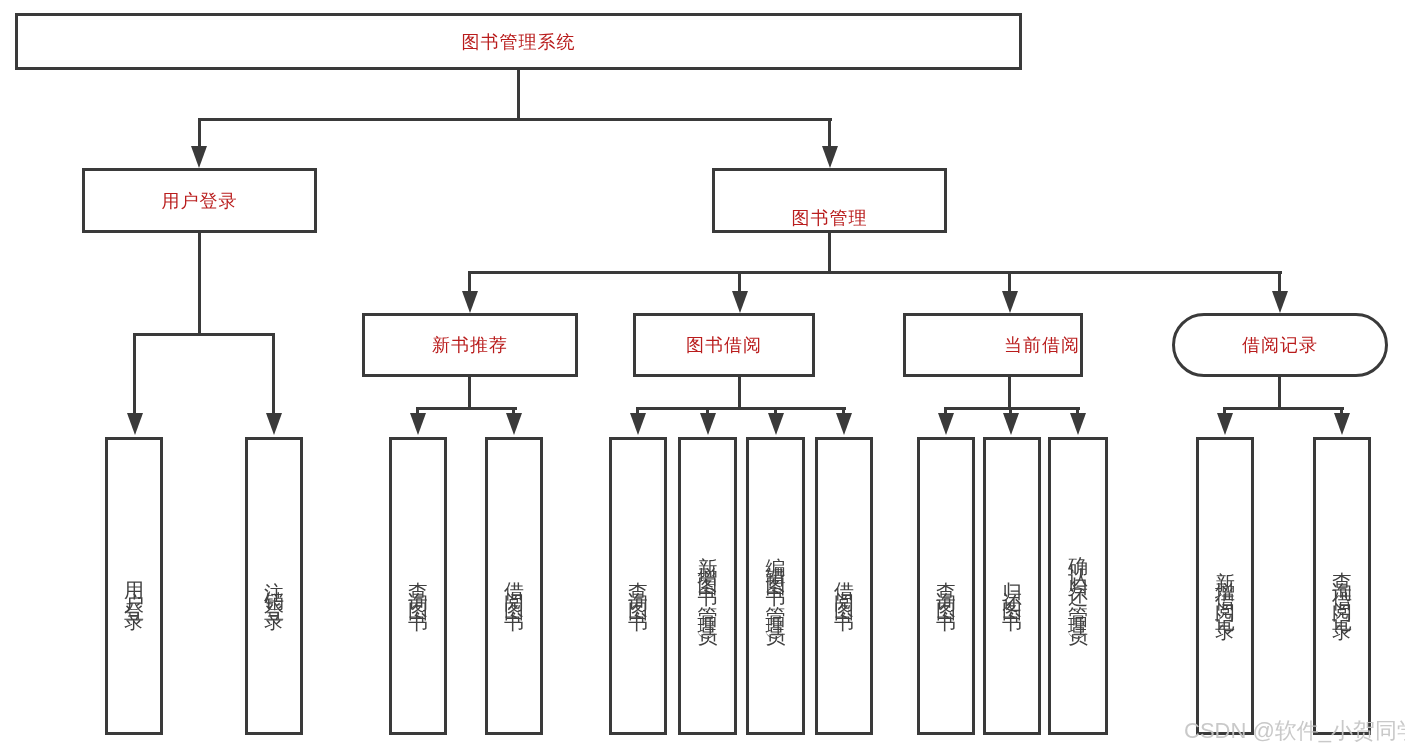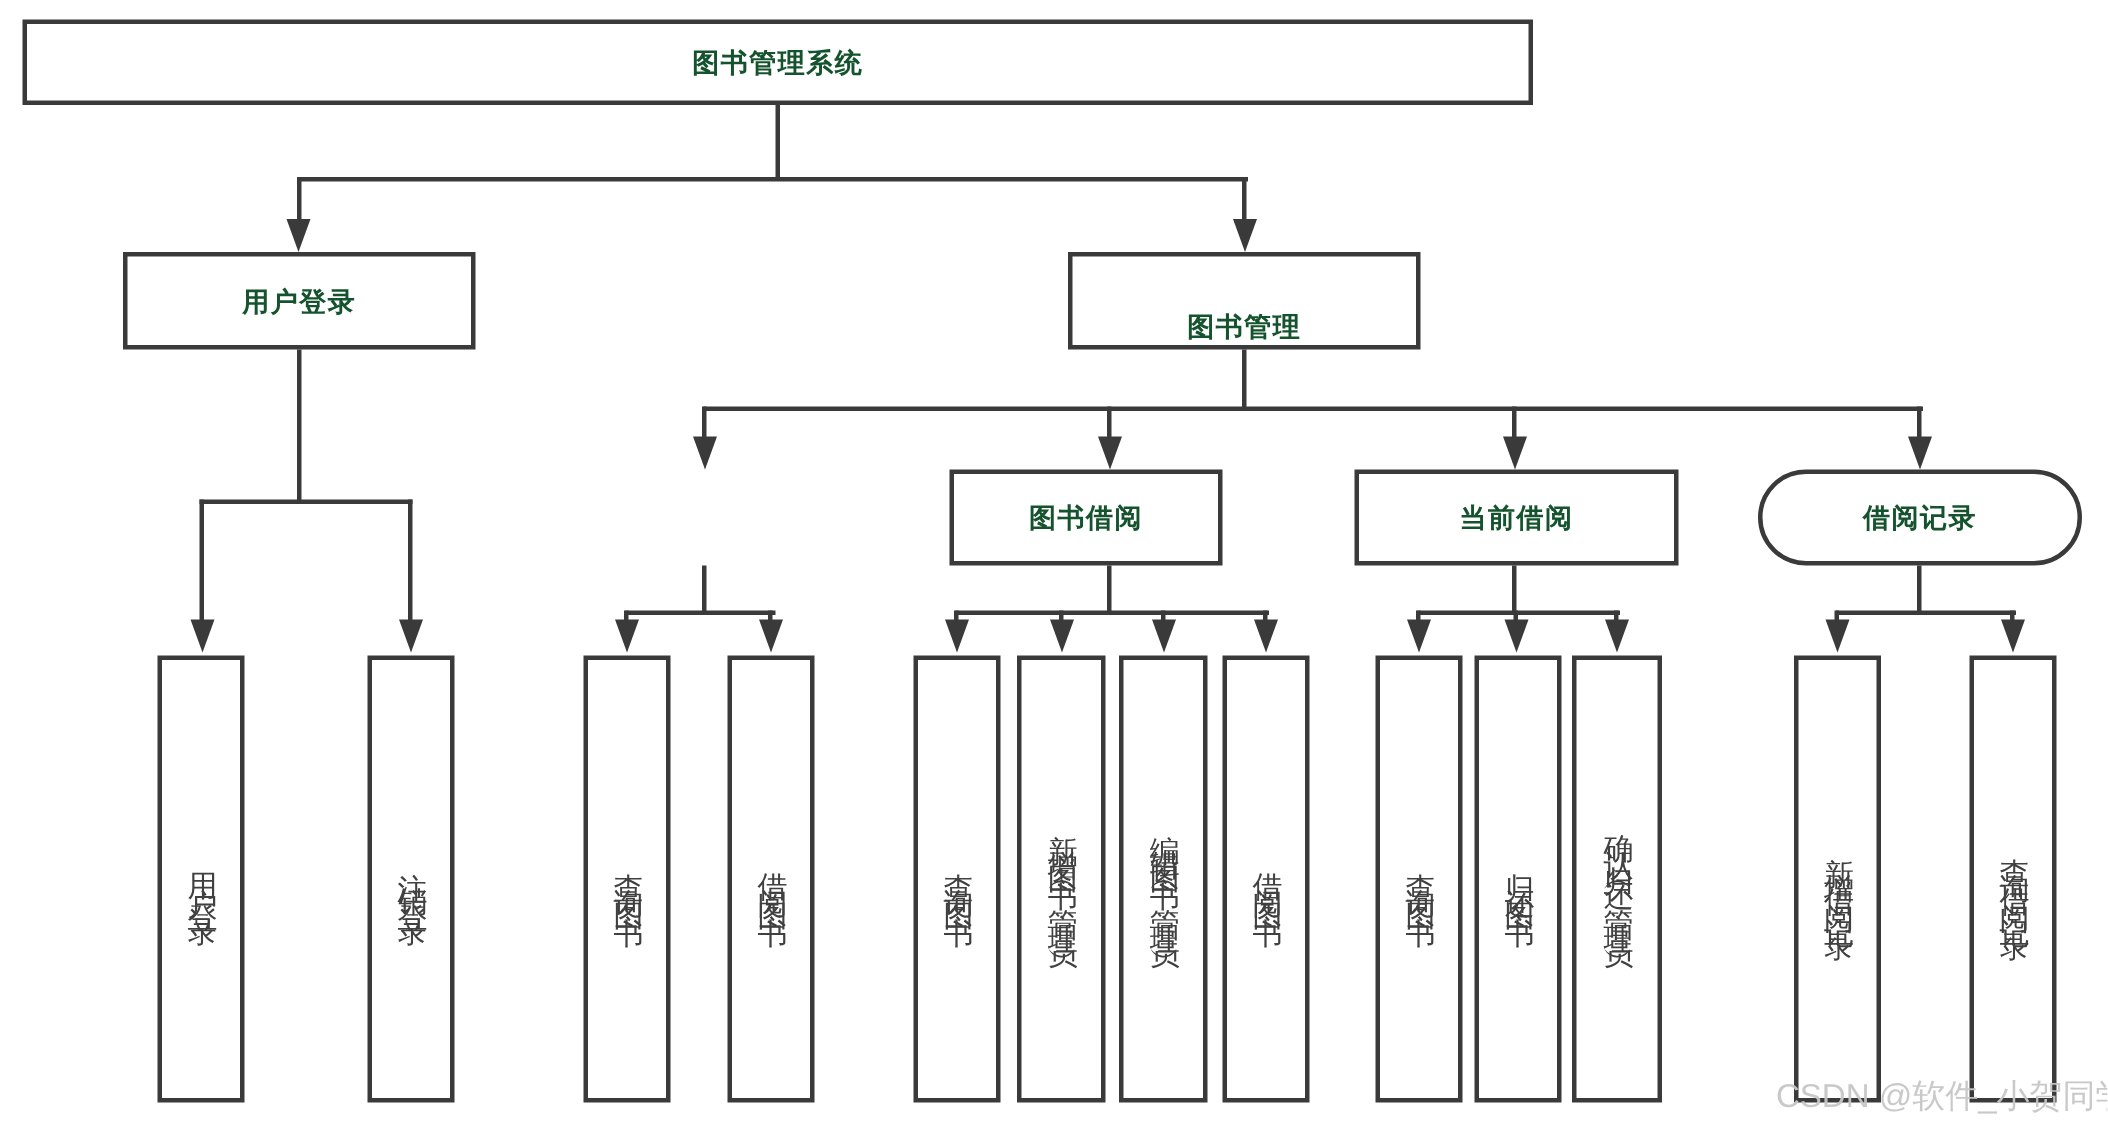--- a/index.html
+++ b/index.html
@@ -4,21 +4,21 @@
 <style>
   html,body{margin:0;padding:0;background:#ffffff;}
   .stage{
     position:relative;width:1405px;height:747px;background:#ffffff;overflow:hidden;
     font-family:"Liberation Sans",sans-serif;color:#404040;
   }
   .box{
     position:absolute;box-sizing:border-box;border:3px solid #3a3a3a;background:#ffffff;
     display:flex;align-items:center;justify-content:center;
   }
-  .h-label{font-size:18px;letter-spacing:1px;color:#14532d;white-space:nowrap;font-weight:bold;}
+  .h-label{font-size:18px;letter-spacing:1px;color:#b91c1c;white-space:nowrap;}
   .leaf .v-label{
     writing-mode:vertical-rl;text-orientation:mixed;
     font-size:20px;letter-spacing:10px;line-height:1.05;color:#404040;
   }
   .vline{position:absolute;width:3px;background:#3a3a3a;}
   .hline{position:absolute;height:3px;background:#3a3a3a;}
   .arrow{
     position:absolute;width:0;height:0;
     border-left:8px solid transparent;border-right:8px solid transparent;
     border-top:22px solid #3a3a3a;
@@ -38,26 +38,29 @@
   </div>
 
   <div class="box" style="left:82px;top:168px;width:235px;height:65px;">
     <span class="h-label">用户登录</span>
   </div>
 
   <div class="box" style="left:712px;top:168px;width:235px;height:65px;align-items:flex-end;">
     <span class="h-label">图书管理</span>
   </div>
 
+  <div class="box" style="left:362px;top:313px;width:216px;height:64px;">
+    <span class="h-label">新书推荐</span>
+  </div>
 
   <div class="box" style="left:633px;top:313px;width:182px;height:64px;">
     <span class="h-label">图书借阅</span>
   </div>
 
-  <div class="box" style="left:903px;top:313px;width:216px;height:64px;">
+  <div class="box" style="left:903px;top:313px;width:180px;height:64px;justify-content:flex-end;">
     <span class="h-label">当前借阅</span>
   </div>
 
   <div class="box" style="left:1172px;top:313px;width:216px;height:64px;border-radius:32px;">
     <span class="h-label">借阅记录</span>
   </div>
 
   <div class="box leaf" style="left:105px;top:437px;width:58px;height:298px;">
     <span class="v-label">用户登录</span>
   </div>

